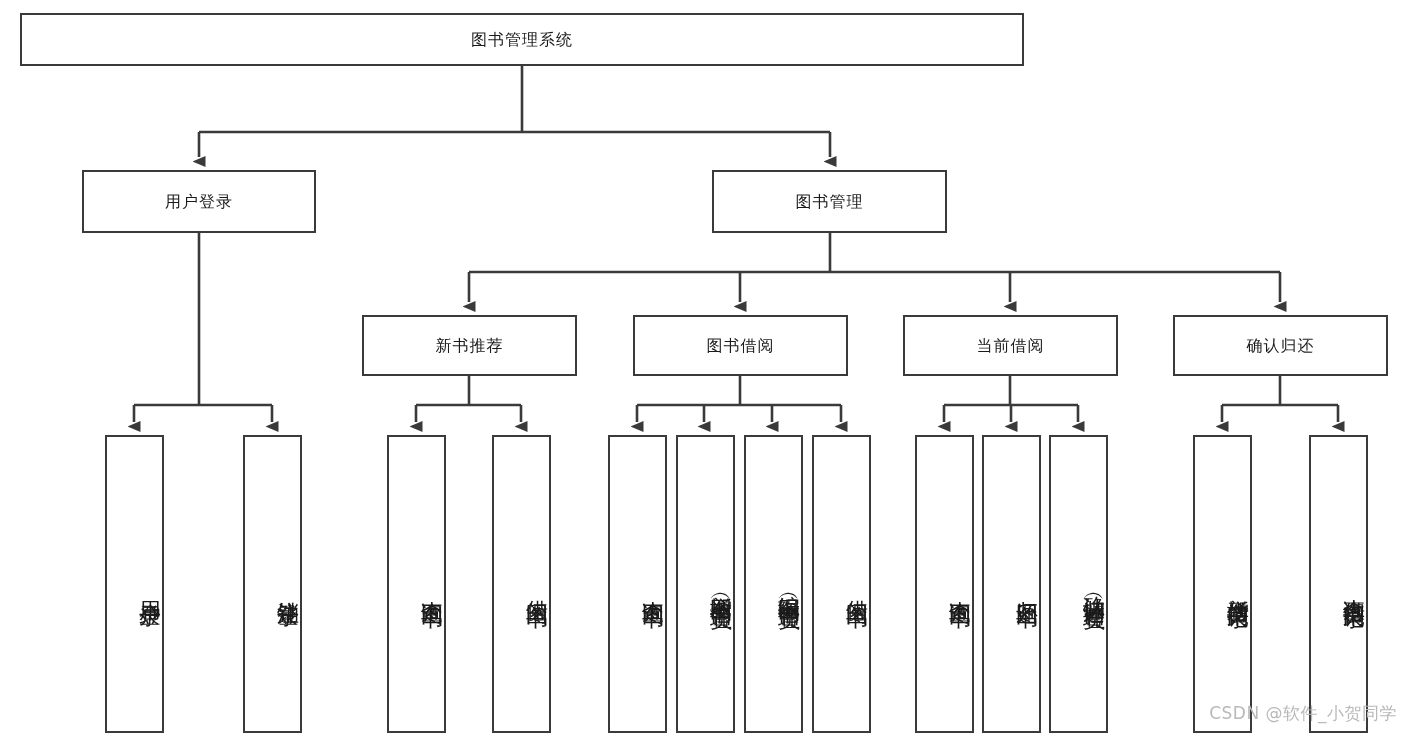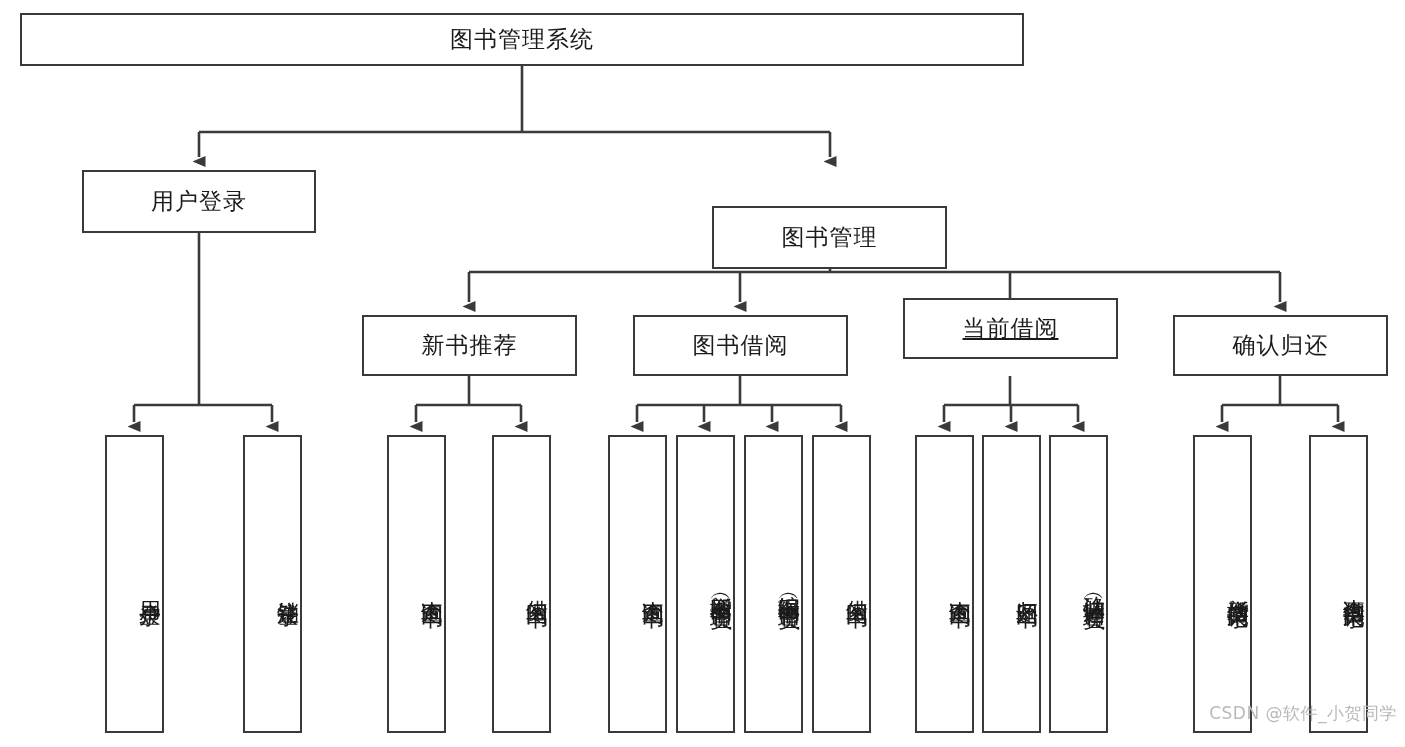--- a/index.html
+++ b/index.html
@@ -21,21 +21,21 @@
     position: absolute;
     box-sizing: border-box;
     border: 2px solid #3a3a3a;
     background: #ffffff;
     display: flex;
     align-items: center;
     justify-content: center;
     color: #1b1b1b;
   }
   .node.horiz {
-    font-size: 23px;
+    font-size: 16px;
     letter-spacing: 1px;
     line-height: 1.2;
   }
   .node.vert {
     writing-mode: vertical-rl;
     text-orientation: upright;
     font-size: 22px;
     line-height: 1.05;
     letter-spacing: 2px;
     padding-top: 6px;
@@ -120,31 +120,31 @@
     </g>
   </svg>
 
   <div class="node horiz" style="left:20px; top:13px; width:1004px; height:53px;">
     <span>图书管理系统</span>
   </div>
 
   <div class="node horiz" style="left:82px; top:170px; width:234px; height:63px;">
     <span>用户登录</span>
   </div>
-  <div class="node horiz" style="left:712px; top:170px; width:235px; height:63px;margin-top:36px;">
+  <div class="node horiz" style="left:712px; top:170px; width:235px; height:63px;">
     <span>图书管理</span>
   </div>
 
   <div class="node horiz" style="left:633px; top:315px; width:215px; height:61px;">
     <span>图书借阅</span>
   </div>
   <div class="node horiz" style="left:362px; top:315px; width:215px; height:61px;">
     <span>新书推荐</span>
   </div>
-  <div class="node horiz" style="left:903px; top:298px; width:215px; height:61px;text-decoration:underline;">
+  <div class="node horiz" style="left:903px; top:315px; width:215px; height:61px;">
     <span>当前借阅</span>
   </div>
   <div class="node horiz" style="left:1173px; top:315px; width:215px; height:61px;">
     <span>确认归还</span>
   </div>
 
   <div class="node vert" style="left:105px; top:435px; width:59px; height:298px;">
     <span class="vtext">用户登录</span>
   </div>
   <div class="node vert" style="left:243px; top:435px; width:59px; height:298px;">

